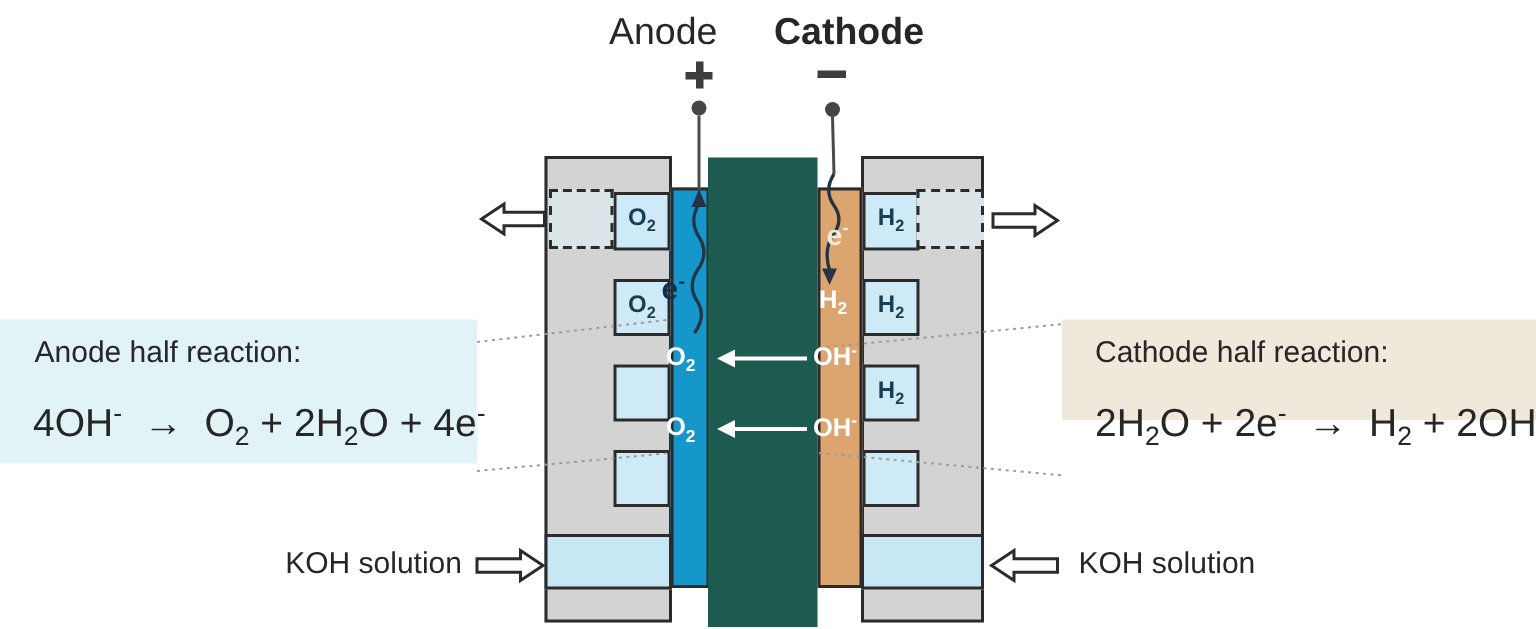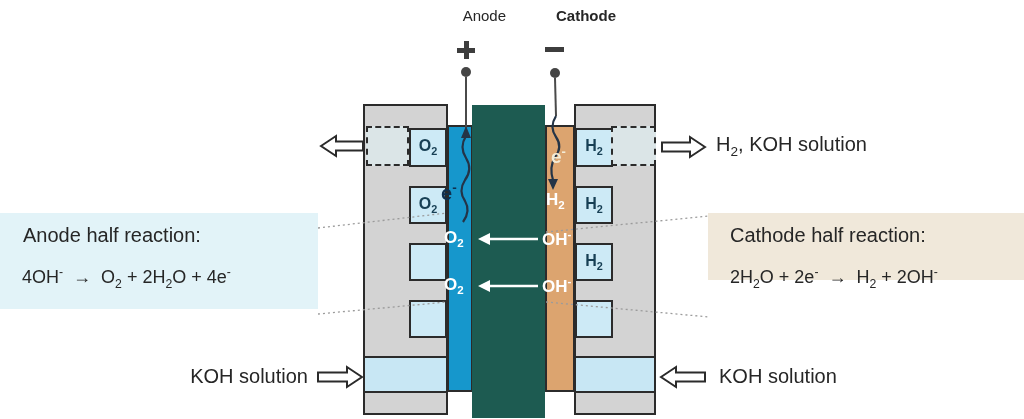--- a/index.html
+++ b/index.html
@@ -18,37 +18,37 @@
   .membrane { background:#1d5b51; }
   .gasbox {
     background:#cdeaf6; border:2px solid #2b2b2b; box-sizing:border-box;
     display:flex; align-items:center; justify-content:center;
     font-weight:bold; font-size:16px; color:#173f54;
   }
   .dashedbox { background:#dbe5e7; border:2px dashed #2b2b2b; box-sizing:border-box; }
   .band { background:#c8e7f4; border:2px solid #2b2b2b; box-sizing:border-box; }
 
   
-  .term-label { font-size:15px; text-align:right; }
+  .term-label { font-size:25px; text-align:left; }
   .stream { font-size:20px; white-space:nowrap; }
   .wlabel { color:#ffffff; font-weight:bold; font-size:17px; white-space:nowrap; }
   .elabel-anode   { color:#10304f; font-weight:bold; font-size:20px; }
   .elabel-cathode { color:#f3ecd7; font-weight:bold; font-size:19px; }
 
   
   .plus-icon { width:18px; height:18px; }
   .plus-icon::before { content:""; position:absolute; left:6.5px; top:0; width:5px; height:18px; background:#3d3d3d; }
   .plus-icon::after  { content:""; position:absolute; left:0; top:6.5px; width:18px; height:5px; background:#3d3d3d; }
   .minus-icon { width:19px; height:5px; background:#3d3d3d; }
 
   
   .rxbox-anode   { background:#e2f3f8; }
   .rxbox-cathode { background:#f0e8da; }
   .rxtitle { font-size:20px; white-space:nowrap; }
-  .rxeq    { font-size:18px; white-space:nowrap; }
+  .rxeq    { font-size:26px; white-space:nowrap; }
 
   svg.overlay { position:absolute; left:0; top:0; pointer-events:none; }
 </style>
 </head>
 <body>
 
 <div class="canvas">
 
   <div class="abs rxbox-anode" style="left:0; top:213; width:318px; height:96px; top:213px;">
     <div class="abs rxtitle" style="left:23px; top:11px;">Anode half reaction:</div>
@@ -137,21 +137,20 @@
     <polygon points="705,147 690,137 690,142.5 662,142.5 662,151.5 690,151.5 690,157" fill="#ffffff" stroke="#2b2b2b" stroke-width="2"></polygon>
     <polygon points="362,377 347,367 347,372.5 318,372.5 318,381.5 347,381.5 347,387" fill="#ffffff" stroke="#2b2b2b" stroke-width="2"></polygon>
     <polygon points="661,377 676,367 676,372.5 705,372.5 705,381.5 676,381.5 676,387" fill="#ffffff" stroke="#2b2b2b" stroke-width="2"></polygon>
   </svg>
 
   <div class="abs term-label" style="left:406px; top:7px; width:100px;">Anode</div>
   <div class="abs term-label" style="left:516px; top:7px; width:100px;font-weight:bold;">Cathode</div>
   <div class="abs plus-icon" style="left:457px; top:41px;"></div>
   <div class="abs minus-icon" style="left:545px; top:47px;"></div>
 
-  <div class="abs stream" style="left:716px; top:133px;">H<sub>2</sub>, KOH solution</div>
   <div class="abs stream" style="left:95px; top:365px; width:213px; text-align:right;">KOH solution</div>
   <div class="abs stream" style="left:719px; top:365px;">KOH solution</div>
 
   <div class="abs elabel-anode" style="left:441px; top:180px;">e<sup>-</sup></div>
   <div class="abs elabel-cathode" style="left:551px; top:144px;">e<sup>-</sup></div>
   <div class="abs wlabel" style="left:444px; top:228px;">O<sub>2</sub></div>
   <div class="abs wlabel" style="left:444px; top:275px;">O<sub>2</sub></div>
   <div class="abs wlabel" style="left:542px; top:228px;">OH<sup>-</sup></div>
   <div class="abs wlabel" style="left:542px; top:275px;">OH<sup>-</sup></div>
   <div class="abs wlabel" style="left:546px; top:190px;">H<sub>2</sub></div>

